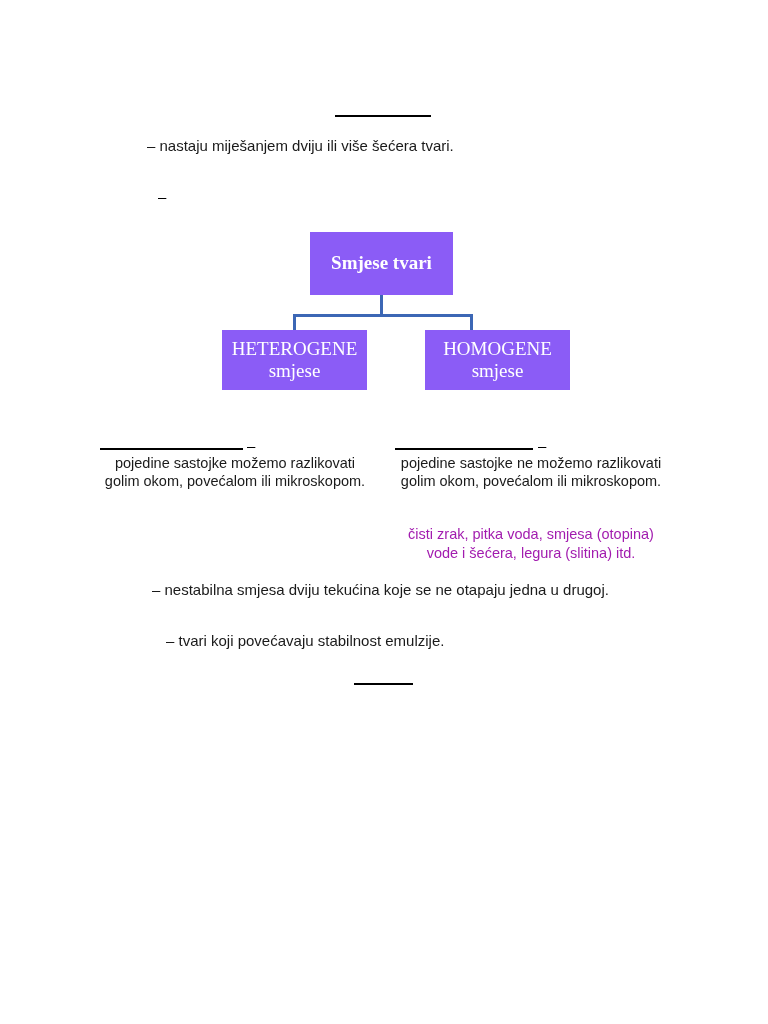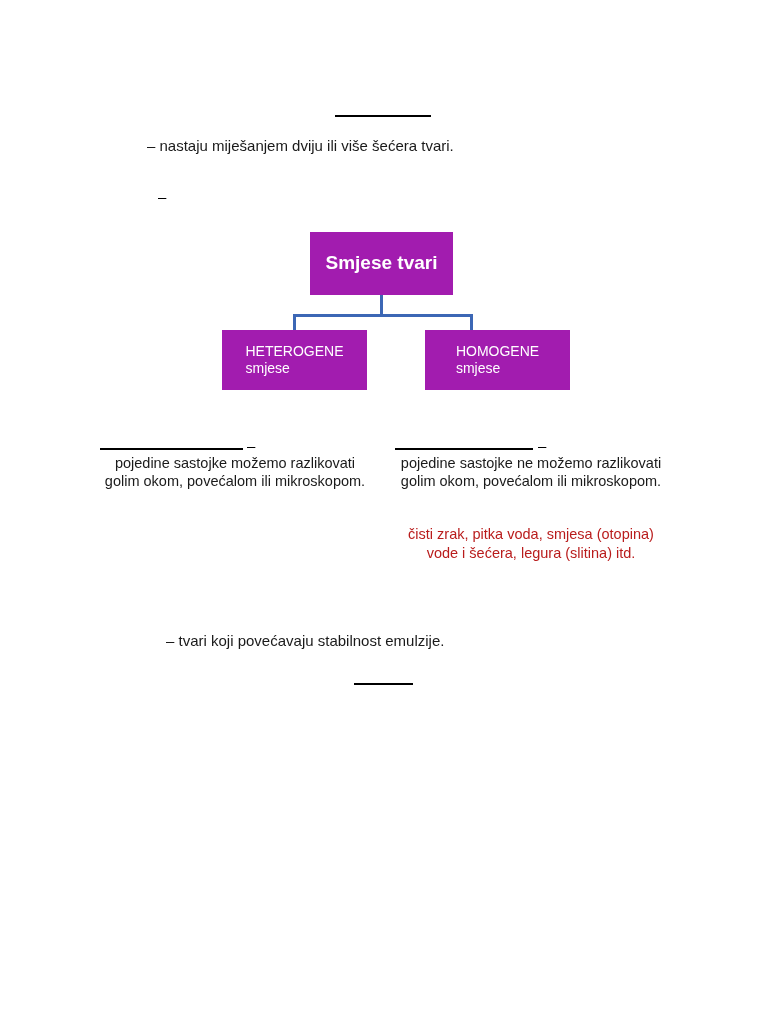--- a/index.html
+++ b/index.html
@@ -51,43 +51,45 @@
     position: absolute;
     left: 0;
     top: 0;
     width: 768px;
     height: 1024px;
     pointer-events: none;
   }
 
   .node {
     position: absolute;
-    background: #a21caf;
+    background: #8b5cf6;
     color: #ffffff;
     display: flex;
     align-items: center;
     justify-content: center;
+    text-align: center;
     line-height: 1.18;
     pointer-events: auto;
+    font-family: Liberation Serif, serif;
   }
 
   .node-root {
     left: 310px;
     top: 232px;
     width: 143px;
     height: 63px;
     font-size: 19px;
     font-weight: bold;
   }
 
   .node-child {
     top: 330px;
     width: 145px;
     height: 60px;
-    font-size: 14px;
+    font-size: 19px;
     font-weight: normal;
   }
 
   .node-left  { left: 222px; }
   .node-right { left: 397px; margin-left: 28px; }
 
   .node-label { display: block; white-space: pre-line; }
 
   .conn {
     position: absolute;
@@ -102,21 +104,21 @@
     line-height: 18px;
     color: #1a1a1a;
     text-align: center;
     white-space: pre-line;
   }
 
   .examples {
     position: absolute;
     font-size: 14.5px;
     line-height: 19px;
-    color: #b91c1c;
+    color: #a21caf;
     text-align: center;
     white-space: pre-line;
   }
 </style>
 </head>
 <body>
 
 <div class="page">
 
   <div class="blank" style="left:335px; top:115px; width:96px;"></div>
@@ -154,19 +156,20 @@
 golim okom, povećalom ili mikroskopom.</div>
 
   <div class="blank" style="left:395px; top:448px; width:138px;"></div>
   <div class="dash" style="left:538px; top:438px;">–</div>
   <div class="defcol" style="left:390px; top:454px; width:282px;">pojedine sastojke ne možemo razlikovati
 golim okom, povećalom ili mikroskopom.</div>
 
   <div class="examples" style="left:390px; top:525px; width:282px;">čisti zrak, pitka voda, smjesa (otopina)
 vode i šećera, legura (slitina) itd.</div>
 
+  <div class="ptext" style="left:152px; top:580px;">– nestabilna smjesa dviju tekućina koje se ne otapaju jedna u drugoj.</div>
 
 
   <div class="ptext" style="left:166px; top:631px;">– tvari koji povećavaju stabilnost emulzije.</div>
 
   <div class="blank" style="left:354px; top:683px; width:59px;"></div>
 
 </div>
 
 </body></html>

